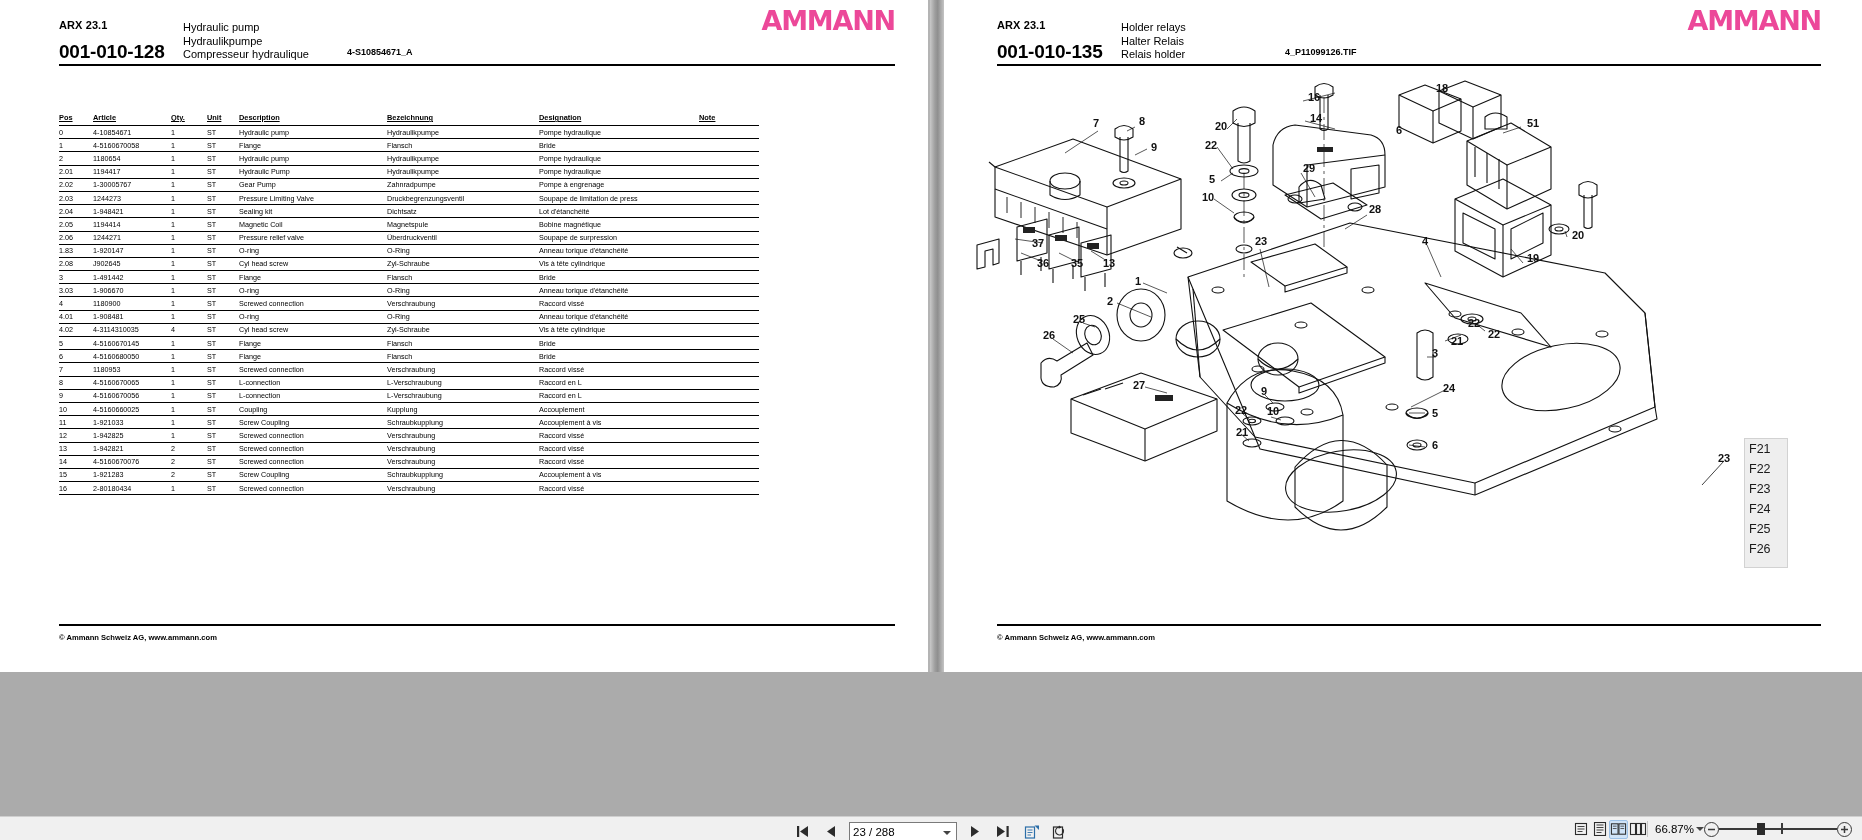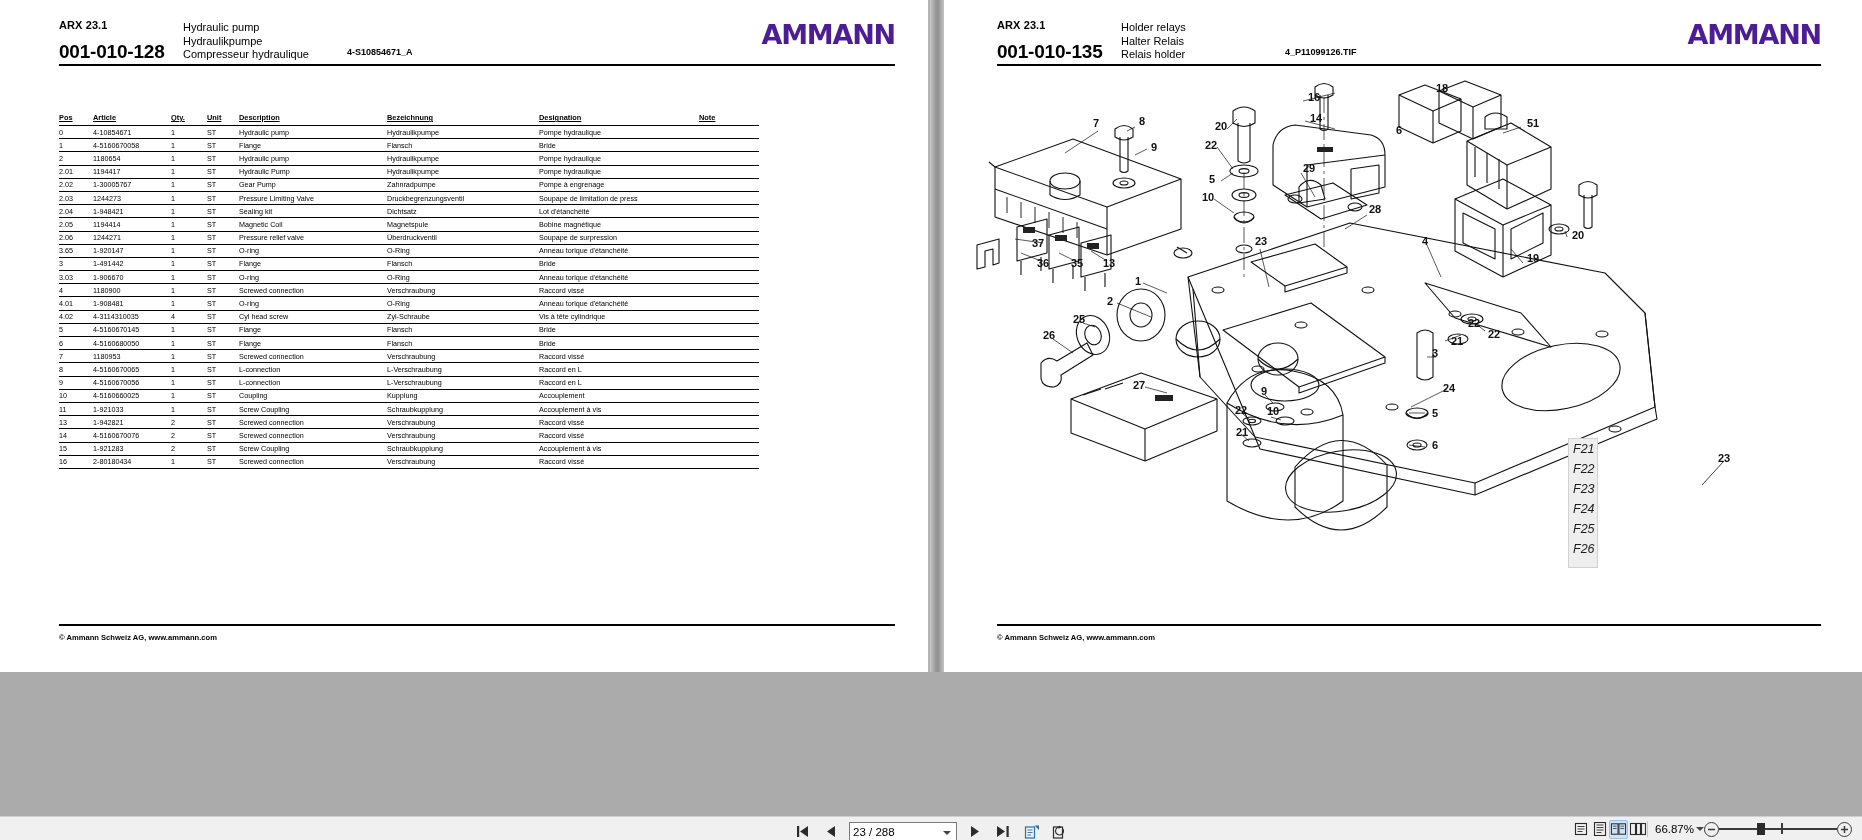--- a/index.html
+++ b/index.html
@@ -38,22 +38,22 @@
 
   
   .pg-head { position: relative; height: 68px; }
   .hd-code-blk { position: absolute; left: 52px; top: 18px; }
   .hd-model { font-size: 11px; font-weight: bold; color: #000; letter-spacing: .1px; }
   .hd-number { font-size: 19px; font-weight: bold; color: #000; margin-top: 10px; letter-spacing: -.2px; }
   .hd-names { position: absolute; left: 176px; top: 20px; line-height: 13.5px; }
   .hd-names div { font-size: 11px; color: #000; }
   .hd-file { position: absolute; left: 340px; top: 46px; font-size: 9px; font-weight: bold; color: #000; }
   .hd-logo {
-    position: absolute; right: 40px; top: 18px;
-    font-size: 27px; font-weight: 900; letter-spacing: -1.2px; color: #4c1d95;
+    position: absolute; right: 40px; top: 4px;
+    font-size: 27px; font-weight: 900; letter-spacing: -1.2px; color: #ec4899;
     font-family: "DejaVu Sans", sans-serif;
   }
   .hd-rule { position: absolute; left: 52px; right: 40px; top: 63px; height: 2px; background: #000; }
 
   
   .tbl { position: absolute; left: 52px; top: 112px; width: 700px; border-collapse: collapse; }
   .tbl th {
     font-size: 7.4px; font-weight: bold; text-align: left; color: #000;
     padding: 0 0 3px 0; border-bottom: 1.4px solid #000; white-space: nowrap; text-decoration: underline;
   }
@@ -73,24 +73,23 @@
   
   .pg-footrule { position: absolute; left: 52px; right: 40px; bottom: 34px; height: 1.6px; background: #000; }
   .pg-foot { position: absolute; left: 52px; bottom: 18px; font-size: 7.6px; font-weight: bold; color: #000; text-align: right; }
 
   
   .draw { position: absolute; left: 10px; top: 76px; width: 900px; height: 520px; }
   .draw svg { display: block; }
 
   
   .fuse-strip {
-    position: absolute; left: 1568px; top: 438px;
-    width: 30px; height: 130px; background: #eeeeee; border: 1px solid #d2d2d2;
+    position: absolute; left: 1744px; top: 438px;
+    width: 44px; height: 130px; background: #eeeeee; border: 1px solid #d2d2d2;
     z-index: 5;
-    font-style: italic;
   }
   .fuse-strip div {
     font-size: 12.5px; color: #1a1a1a; text-align: left; padding-left: 4px;
     line-height: 20px; font-family: "Liberation Sans", sans-serif;
   }
 
   
   #grey-gap {
     position: absolute; left: 0; top: 672px; width: 1862px; height: 144px;
     background: #ababab;
@@ -264,30 +263,40 @@
                 <td class="c-pos">2.06</td>
                 <td class="c-art">1244271</td>
                 <td class="c-qty">1</td>
                 <td class="c-unit">ST</td>
                 <td class="c-desc">Pressure relief valve</td>
                 <td class="c-bez">Überdruckventil</td>
                 <td class="c-des">Soupape de surpression</td>
                 <td class="c-note"></td>
               </tr>
               <tr>
-                <td class="c-pos">3.65</td>
+                <td class="c-pos">1.83</td>
                 <td class="c-art">1-920147</td>
                 <td class="c-qty">1</td>
                 <td class="c-unit">ST</td>
                 <td class="c-desc">O-ring</td>
                 <td class="c-bez">O-Ring</td>
                 <td class="c-des">Anneau torique d'étanchéité</td>
                 <td class="c-note"></td>
               </tr>
               <tr>
+                <td class="c-pos">2.08</td>
+                <td class="c-art">J902645</td>
+                <td class="c-qty">1</td>
+                <td class="c-unit">ST</td>
+                <td class="c-desc">Cyl head screw</td>
+                <td class="c-bez">Zyl-Schraube</td>
+                <td class="c-des">Vis à tête cylindrique</td>
+                <td class="c-note"></td>
+              </tr>
+              <tr>
                 <td class="c-pos">3</td>
                 <td class="c-art">1-491442</td>
                 <td class="c-qty">1</td>
                 <td class="c-unit">ST</td>
                 <td class="c-desc">Flange</td>
                 <td class="c-bez">Flansch</td>
                 <td class="c-des">Bride</td>
                 <td class="c-note"></td>
               </tr>
               <tr>
@@ -391,20 +400,30 @@
                 <td class="c-note"></td>
               </tr>
               <tr>
                 <td class="c-pos">11</td>
                 <td class="c-art">1-921033</td>
                 <td class="c-qty">1</td>
                 <td class="c-unit">ST</td>
                 <td class="c-desc">Screw Coupling</td>
                 <td class="c-bez">Schraubkupplung</td>
                 <td class="c-des">Accouplement à vis</td>
+                <td class="c-note"></td>
+              </tr>
+              <tr>
+                <td class="c-pos">12</td>
+                <td class="c-art">1-942825</td>
+                <td class="c-qty">1</td>
+                <td class="c-unit">ST</td>
+                <td class="c-desc">Screwed connection</td>
+                <td class="c-bez">Verschraubung</td>
+                <td class="c-des">Raccord vissé</td>
                 <td class="c-note"></td>
               </tr>
               <tr>
                 <td class="c-pos">13</td>
                 <td class="c-art">1-942821</td>
                 <td class="c-qty">2</td>
                 <td class="c-unit">ST</td>
                 <td class="c-desc">Screwed connection</td>
                 <td class="c-bez">Verschraubung</td>
                 <td class="c-des">Raccord vissé</td>

